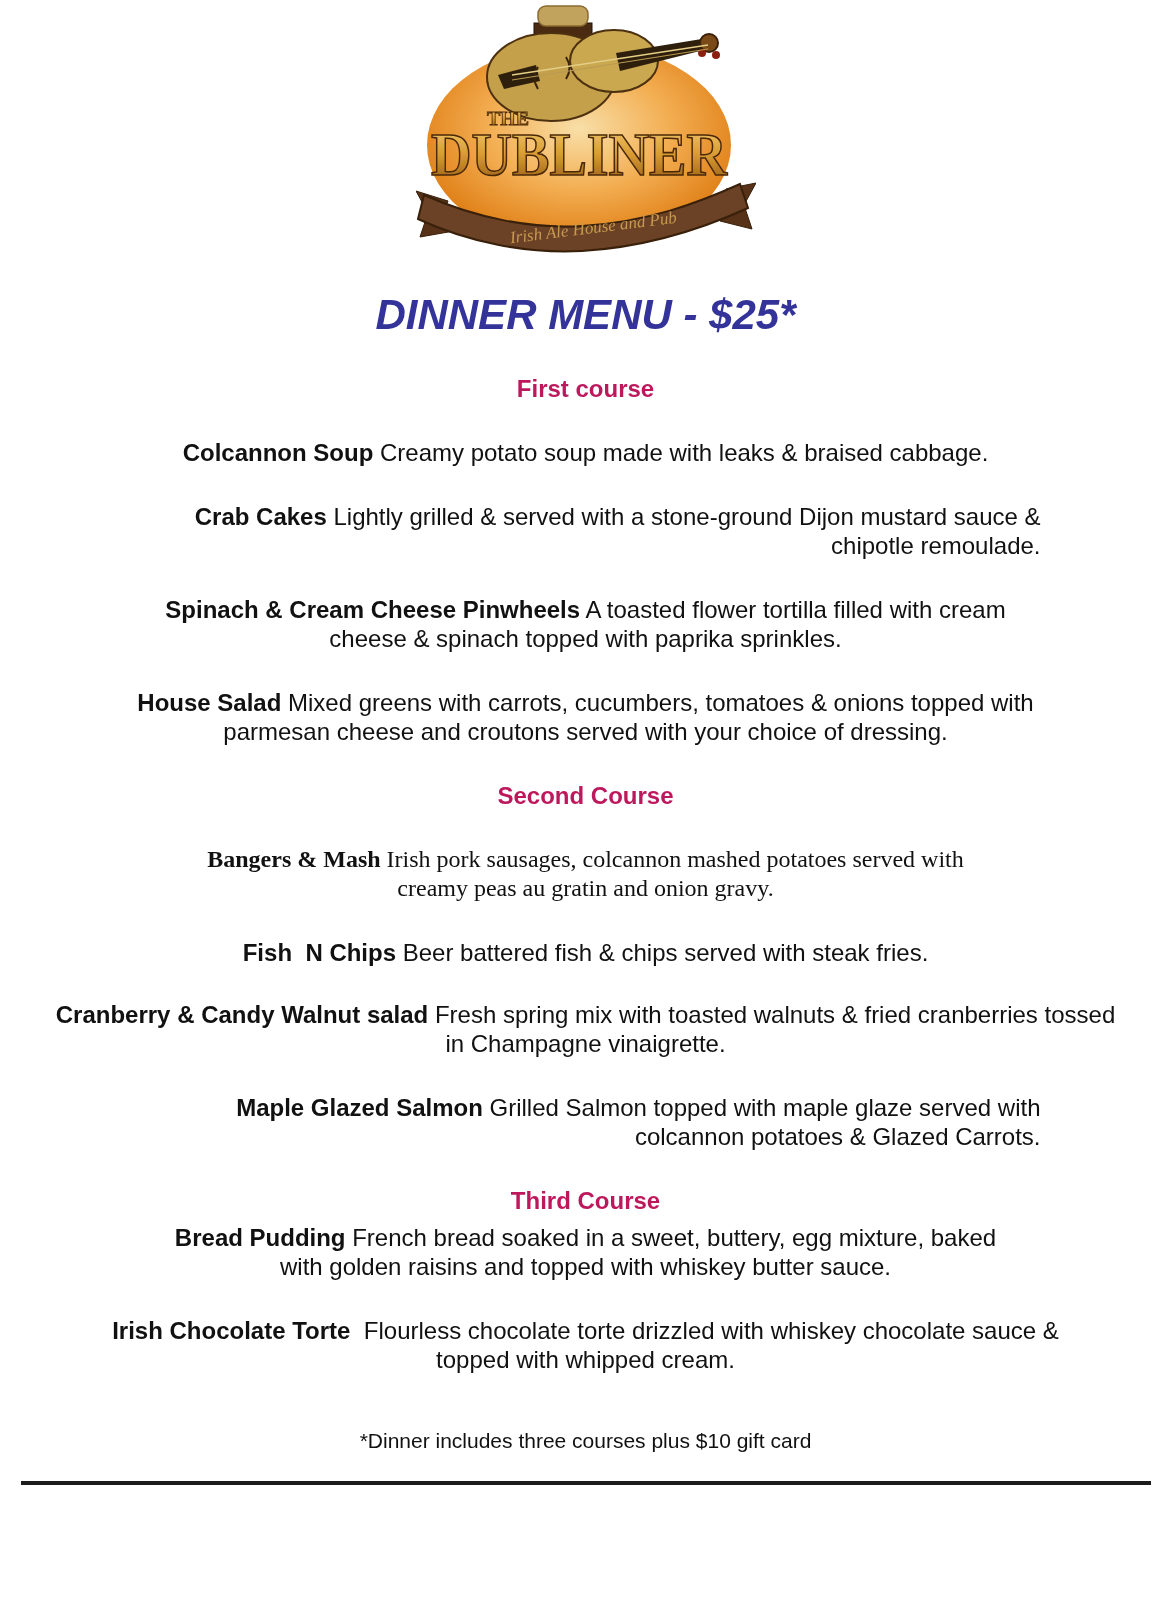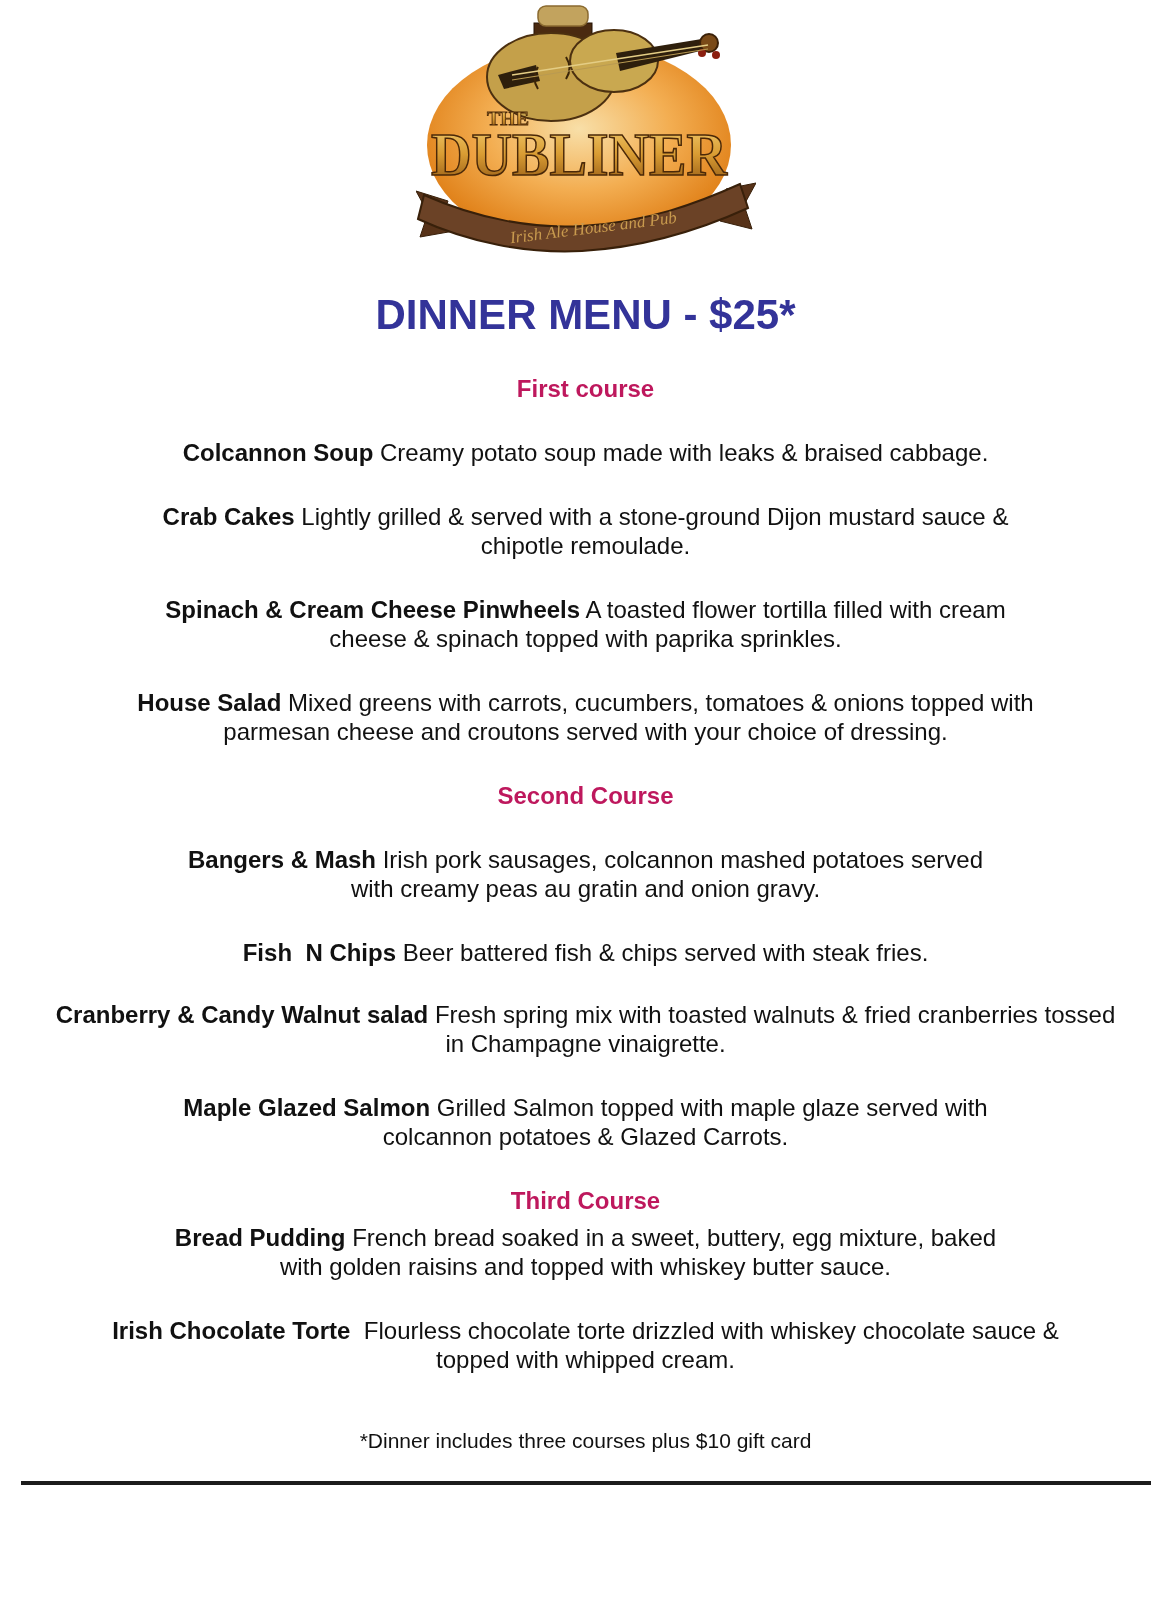--- a/index.html
+++ b/index.html
@@ -14,43 +14,44 @@
   .logo-wrap { width: 340px; margin: 4px auto 0; text-decoration: underline; }
   .logo-wrap svg { display: block; }
 
   .menu-title {
     margin: 34px 0 24px;
     text-align: center;
     font-size: 42px;
     font-weight: bold;
     letter-spacing: 0px;
     color: #333399;
+    font-style: italic;
   }
 
   .section-heading {
     margin: 36px 0 0;
     text-align: center;
     font-size: 24px;
     font-weight: bold;
     color: #be185d;
   }
 
   .menu-item {
     margin: 35px auto 0;
     text-align: center;
     font-size: 24px;
     line-height: 29px;
     color: #111;
   }
   .menu-item b { white-space: pre-wrap; }
 
-  .mw800  { max-width: 800px; }
+  .mw800  { max-width: 800px; font-family: Liberation Serif, serif; }
   .mw850  { max-width: 850px; margin-top: 8px; }
   .mw860  { max-width: 860px; }
-  .mw910  { max-width: 910px; }
+  .mw910  { max-width: 910px; text-align: right; }
   .mw940  { max-width: 940px; }
   .mw1020 { max-width: 1020px; }
   .mw1080 { max-width: 1080px; margin-top: 33px; }
   .mw1100 { max-width: 1100px; text-align: center; }
 
   .footnote {
     margin: 55px auto 0;
     text-align: center;
     font-size: 21px;
     color: #111;

